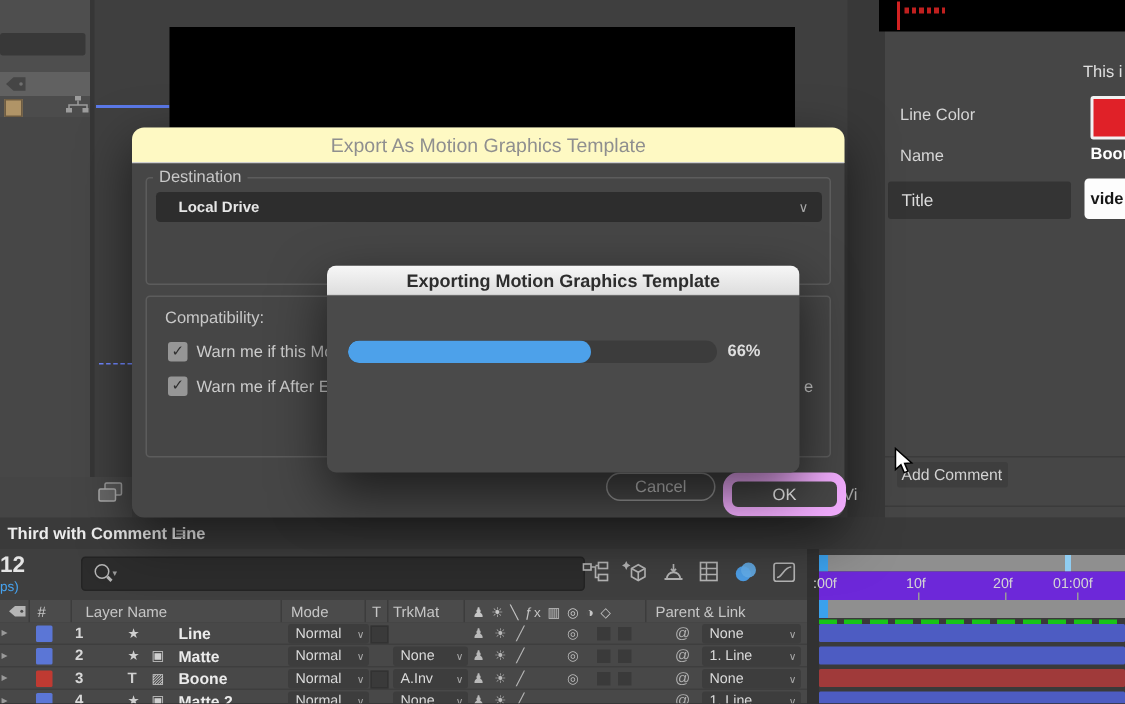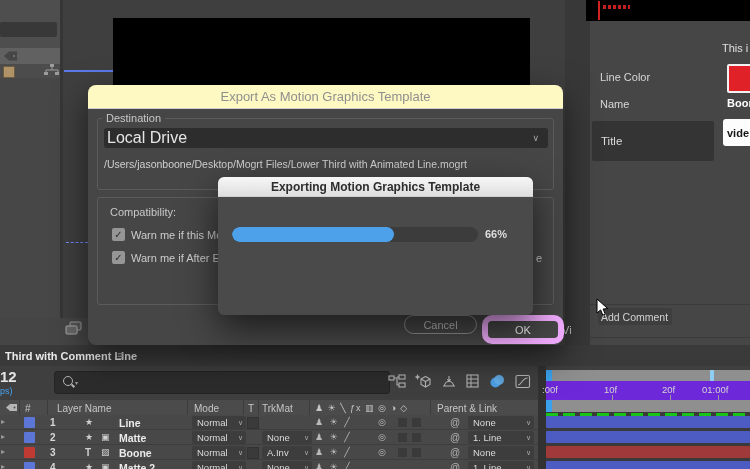--- a/index.html
+++ b/index.html
@@ -79,43 +79,42 @@
   <div class="a" style="left:590px;top:0;width:160px;height:345px;background:#464646;"></div>
   <div class="a" style="left:586px;top:0;width:164px;height:21px;background:#000;">
     <div class="a" style="left:12px;top:1px;width:2px;height:19px;background:#d22222;"></div>
     <div class="a" style="left:17px;top:5px;width:27px;height:4px;background:repeating-linear-gradient(90deg,#c0201f 0 3px,transparent 3px 5px);"></div>
   </div>
   <div class="a txt" style="left:722px;top:42px;font-size:11px;color:#e0e0e0;">This i</div>
   <div class="a txt" style="left:600px;top:71px;font-size:11px;color:#d6d6d6;">Line Color</div>
   <div class="a" style="left: 727px; top: 64px; width: 26px; height: 25px; border: 2px solid rgb(242, 242, 242); border-radius: 2px; background: rgb(224, 33, 40);"></div>
   <div class="a txt" style="left:600px;top:98px;font-size:11px;color:#d6d6d6;">Name</div>
   <div class="a txt" style="left:727px;top:97px;font-size:11px;font-weight:700;color:#ffffff;">Boon</div>
-  <div class="a" style="left:592px;top:121px;width:122px;height:40px;background:#343434;border-radius:2px;display:flex;align-items:center;">
+  <div class="a" style="left:592px;top:121px;width:122px;height:25px;background:#343434;border-radius:2px;display:flex;align-items:center;">
     <span class="txt" style="margin-left:9px;font-size:11.5px;color:#dcdcdc;">Title</span>
   </div>
   <div class="a" style="left:723px;top:119px;width:30px;height:27px;background:#fdfdfd;border-radius:3px;display:flex;align-items:center;">
     <span class="txt" style="margin-left:4px;font-size:11px;font-weight:700;color:#161616;">vide</span>
   </div>
   <div class="a" style="left:590px;top:304px;width:160px;height:1px;background:#3b3b3b;"></div>
   <div class="a" style="left:598px;top:308px;width:74px;height:17px;background:#3e3e3e;border-radius:2px;display:flex;align-items:center;">
     <span class="txt" style="margin-left:3px;font-size:10.5px;color:#d2d2d2;">Add Comment</span>
   </div>
   <div class="a" style="left:590px;top:337px;width:160px;height:1px;background:#3b3b3b;"></div>
 
   <div class="dlg" style="left:88px;top:85px;width:475px;height:260px;z-index:10;">
     <div class="dlg-title" style="height:23px;">
       <span class="txt" style="font-size:13px;color:#8f8f8f;">Export As Motion Graphics Template</span>
     </div>
     <div class="groupbox" style="left:9px;top:33px;width:455px;height:70px;"></div>
     <div class="a txt" style="left:14px;top:27px;padding:0 4px;background:#464646;font-size:11px;color:#c8c8c8;">Destination</div>
     <div class="a" style="left:16px;top:43px;width:444px;height:20px;background:#2d2d2d;border-radius:3px;display:flex;align-items:center;justify-content:space-between;">
-      <span class="txt" style="margin-left:3px;font-size:16px;font-weight:400;color:#e6e6e6;">Local Drive</span>
+      <span class="txt" style="margin-left:15px;font-size:10px;font-weight:700;color:#e6e6e6;">Local Drive</span>
       <span class="chv" style="margin-right:9px;font-size:9px;">∨</span>
     </div>
-    <div class="a txt" style="left:16px;top:73px;font-size:10.5px;color:#cfcfcf;">/Users/jasonboone/Desktop/Mogrt Files/Lower Third with Animated Line.mogrt</div>
 
     <div class="groupbox" style="left:9px;top:112px;width:455px;height:106px;"></div>
     <div class="a txt" style="left:22px;top:121px;font-size:11px;color:#c8c8c8;">Compatibility:</div>
     <div class="chk" style="left:24px;top:143px;">
         <span>✓</span>
       </div>
     <div class="a txt" style="left:43px;top:144px;font-size:11px;color:#cccccc;">Warn me if this Motio</div>
     <div class="chk" style="left:24px;top:166px;">
         <span>✓</span>
       </div>

